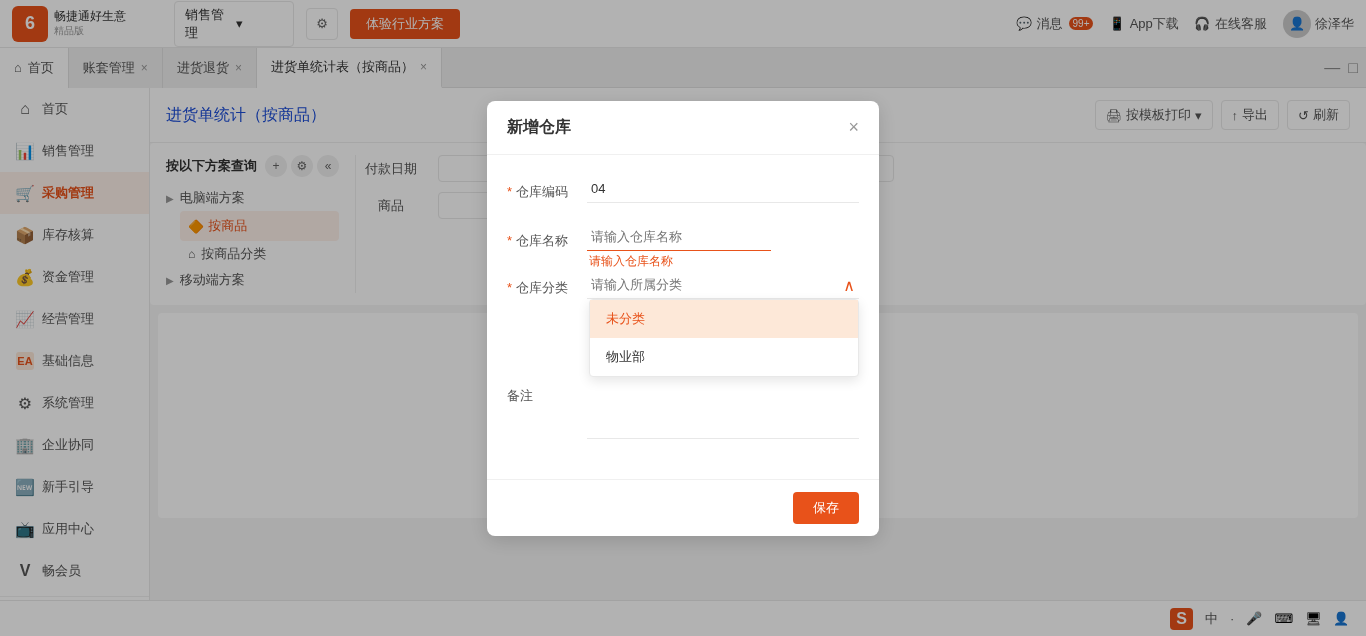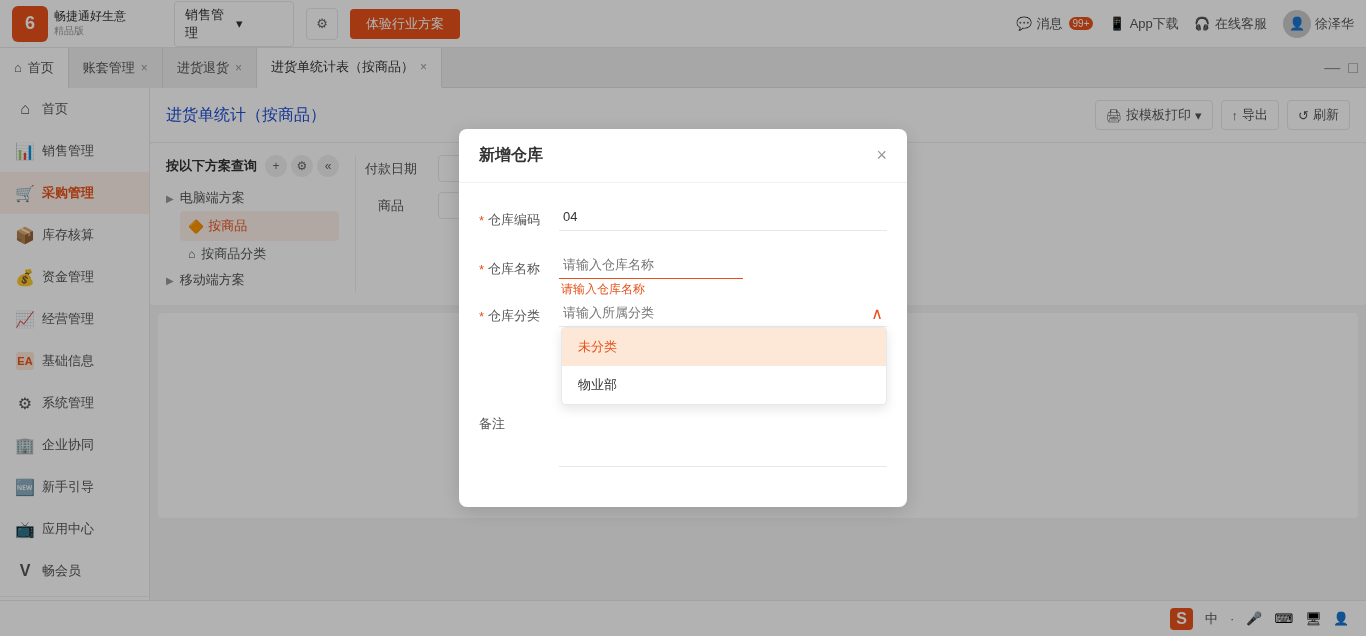--- a/index.html
+++ b/index.html
@@ -104,21 +104,21 @@
 
     
     .overlay {
       position: fixed; top: 0; left: 0; width: 100%; height: 100%;
       background: rgba(0,0,0,0.3); z-index: 100;
       display: flex; align-items: center; justify-content: center;
     }
 
     
     .dialog {
-      background: #fff; border-radius: 8px; width: 448px;
+      background: #fff; border-radius: 8px; width: 392px;
       box-shadow: 0 4px 20px rgba(0,0,0,0.15); position: relative; z-index: 101;
       overflow: visible;
     }
     .dialog-header {
       display: flex; align-items: center; justify-content: space-between;
       padding: 16px 20px; border-bottom: 1px solid #f0f0f0;
     }
     .dialog-title { font-size: 16px; font-weight: bold; color: #333; }
     .dialog-close { cursor: pointer; color: #999; font-size: 18px; }
     .dialog-body { padding: 20px; }
@@ -482,20 +482,23 @@
       </div>
 
       <div class="form-row" style="margin-top:80px;">
         <div class="form-label">
           <span>备注</span>
         </div>
         <textarea class="remark-input" style=""></textarea>
       </div>
     </div>
 
+    <div class="dialog-footer">
+      <button class="btn-save">保存</button>
+    </div>
   </div>
 </div>
 
 <div class="bottom-bar">
   <span style="color:#e8521a;font-weight:bold;font-size:16px;background:#e8521a;color:#fff;border-radius:4px;padding:2px 6px;">S</span>
   <span style="color:#555;cursor:pointer;">中</span>
   <span style="color:#555;">·</span>
   <span style="cursor:pointer;">🎤</span>
   <span style="cursor:pointer;">⌨</span>
   <span style="cursor:pointer;">🖥</span>

